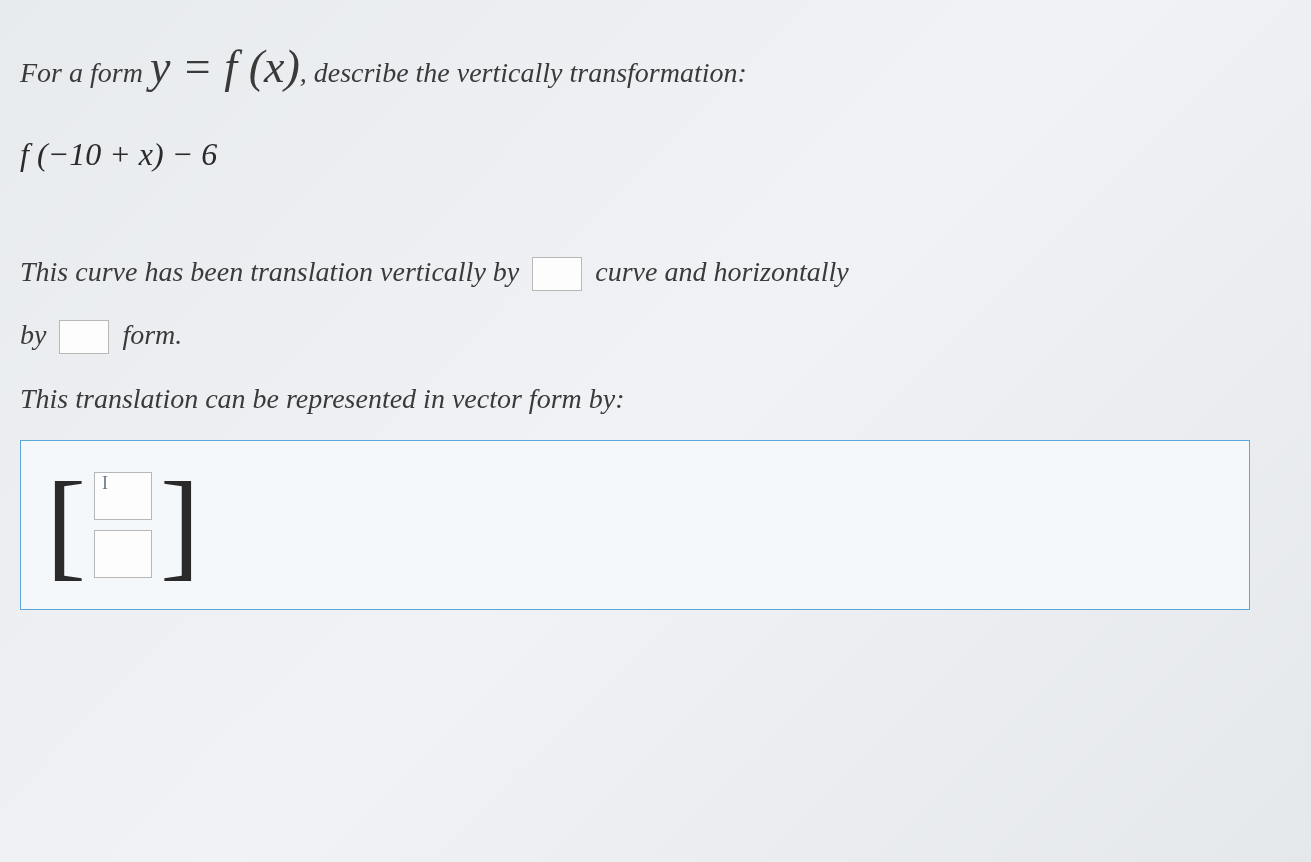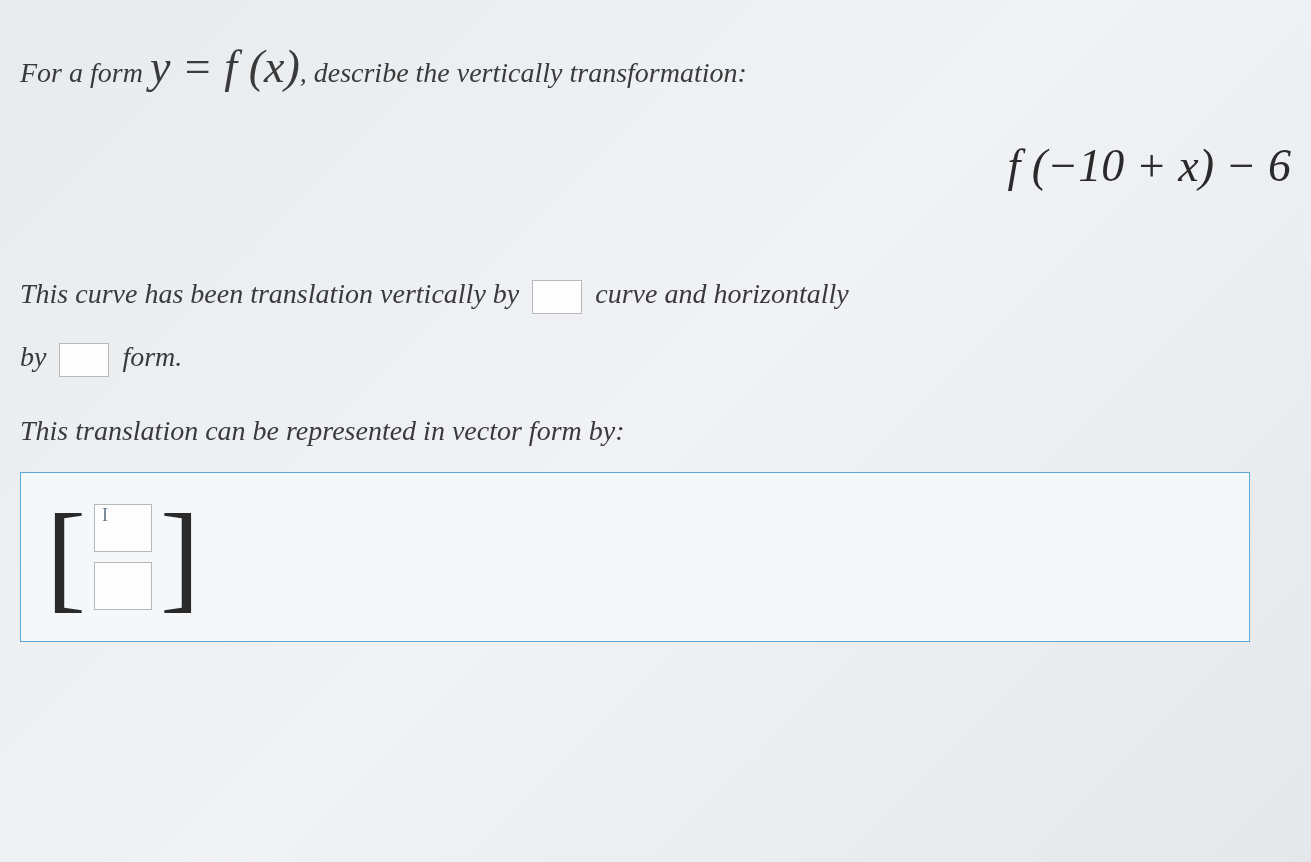--- a/index.html
+++ b/index.html
@@ -17,24 +17,24 @@
   .problem-text {
     font-style: italic;
     margin-bottom: 25px;
   }
   .math-inline {
     font-family: 'Times New Roman', serif;
     font-style: italic;
     font-size: 46px;
   }
   .math-display {
-    text-align: right;
+    text-align: left;
     font-family: 'Times New Roman', serif;
     font-style: italic;
-    font-size: 46px;
+    font-size: 32px;
     margin: 20px 0 70px 0;
     color: #2a2a2a;
   }
   .sentence {
     font-style: italic;
     margin-bottom: 18px;
   }
   .input-box {
     display: inline-block;
     width: 50px;
@@ -107,21 +107,21 @@
   <input type="text" class="input-box" value="" style="">
   <span> curve and horizontally</span>
 </div>
 
 <div class="sentence">
   <span>by </span>
   <input type="text" class="input-box" value="" style="">
   <span> form.</span>
 </div>
 
-<div class="sentence" style="margin-top:29px;">This translation can be represented in vector form by:</div>
+<div class="sentence" style="margin-top:20px;">This translation can be represented in vector form by:</div>
 
 <div class="vector-container">
   <div class="cursor-mark">I</div>
   <div class="vector-wrap">
     <span class="bracket">[</span>
     <div class="vector-inputs">
       <input type="text" value="" style="">
       <input type="text" value="" style="">
     </div>
     <span class="bracket">]</span>

